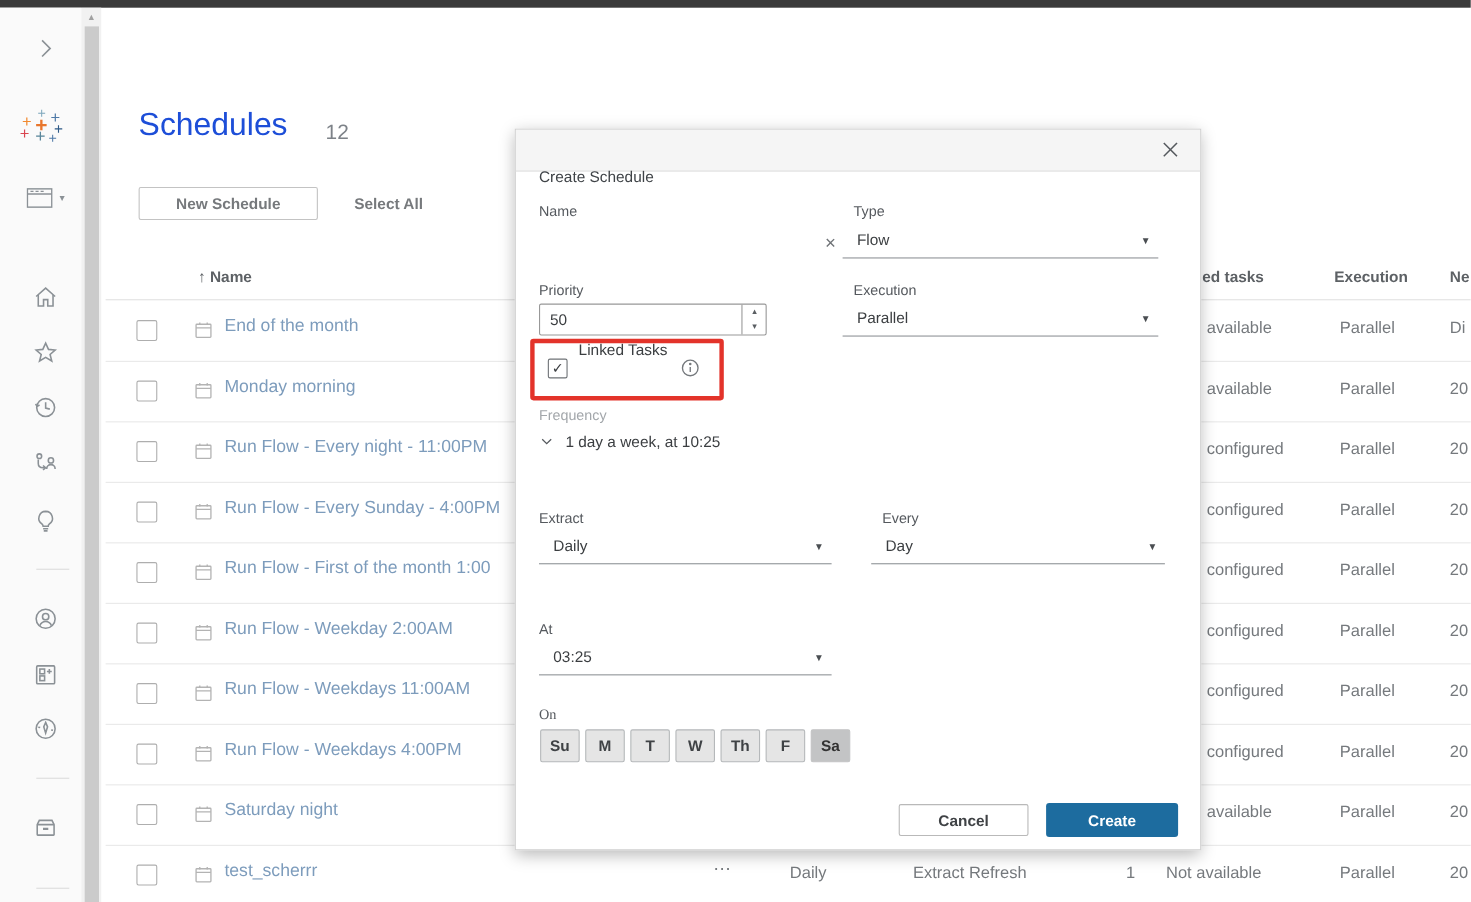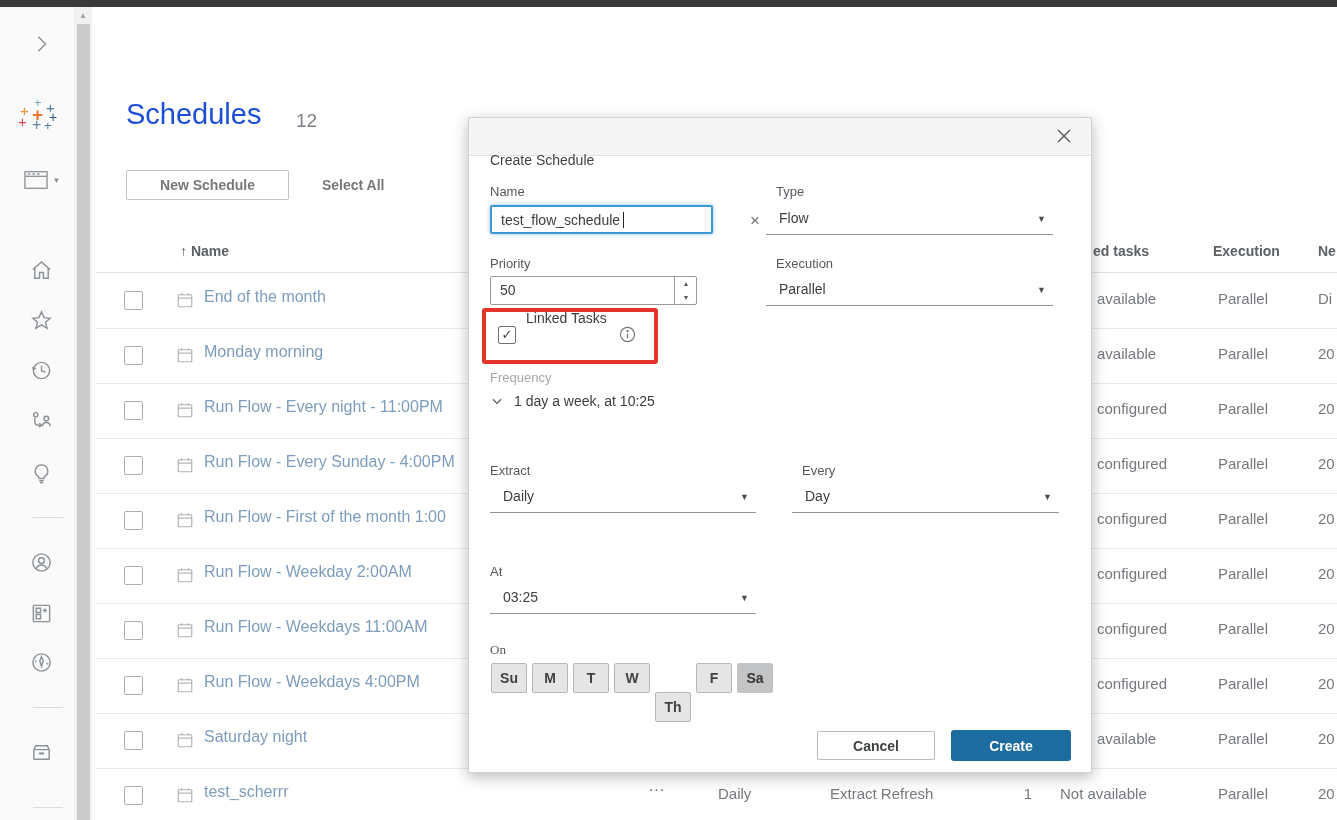--- a/index.html
+++ b/index.html
@@ -364,24 +364,20 @@
       <span>
         <svg width="18" height="18" viewBox="0 0 18 18" stroke="#55595e" stroke-width="1.4">
             <line x1="3" y1="3" x2="15" y2="15"></line>
             <line x1="15" y1="3" x2="3" y2="15"></line>
           </svg>
       </span>
     </div>
   </div>
 
   <div class="lbl" style="left:21px;top:66px;">Name</div>
-  <div class="txtinput focusinput" style="left:21px;top:87px;width:223px;height:29px;">
-    <span class="inval">test_flow_schedule</span>
-    <span class="cursorbar" style="left:131px;"></span>
-  </div>
   <div style="position:absolute;left:281px;top:94px;font-size:17px;color:#6f7377;cursor:pointer;line-height:1;">×</div>
 
   <div class="lbl" style="left:307px;top:66px;">Type</div>
   <div class="dd" style="left:297px;top:88px;width:287px;">
     <span class="ddval">Flow</span>
     <span class="ddcaret">▼</span>
   </div>
 
   <div class="lbl" style="left:21px;top:138px;">Priority</div>
   <div class="txtinput" style="left:21px;top:158px;width:207px;height:29px;border:1px solid #989898;border-radius:2px;">
@@ -434,21 +430,21 @@
   <div class="dd" style="left:21px;top:467px;width:266px;">
     <span class="ddval">03:25</span>
     <span class="ddcaret">▼</span>
   </div>
 
   <div class="lbl" style="left:21px;top:524px;font-family:Liberation Serif, serif;">On</div>
   <div class="chip" style="left:22px;top:545px;">Su</div>
   <div class="chip" style="left:63px;top:545px;">M</div>
   <div class="chip" style="left:104px;top:545px;">T</div>
   <div class="chip" style="left:145px;top:545px;">W</div>
-  <div class="chip" style="left:186px;top:574px;">Th</div>
+  <div class="chip" style="left:186px;top:545px;">Th</div>
   <div class="chip" style="left:227px;top:545px;">F</div>
   <div class="chip sel" style="left:268px;top:545px;">Sa</div>
 
   <div class="btn-cancel" style="left:348px;top:613px;width:118px;height:29px;">Cancel</div>
   <div class="btn-create" style="left:482px;top:612px;width:120px;height:31px;">Create</div>
 </div>
 
 <div class="redbox"></div>
 
 </body></html>

